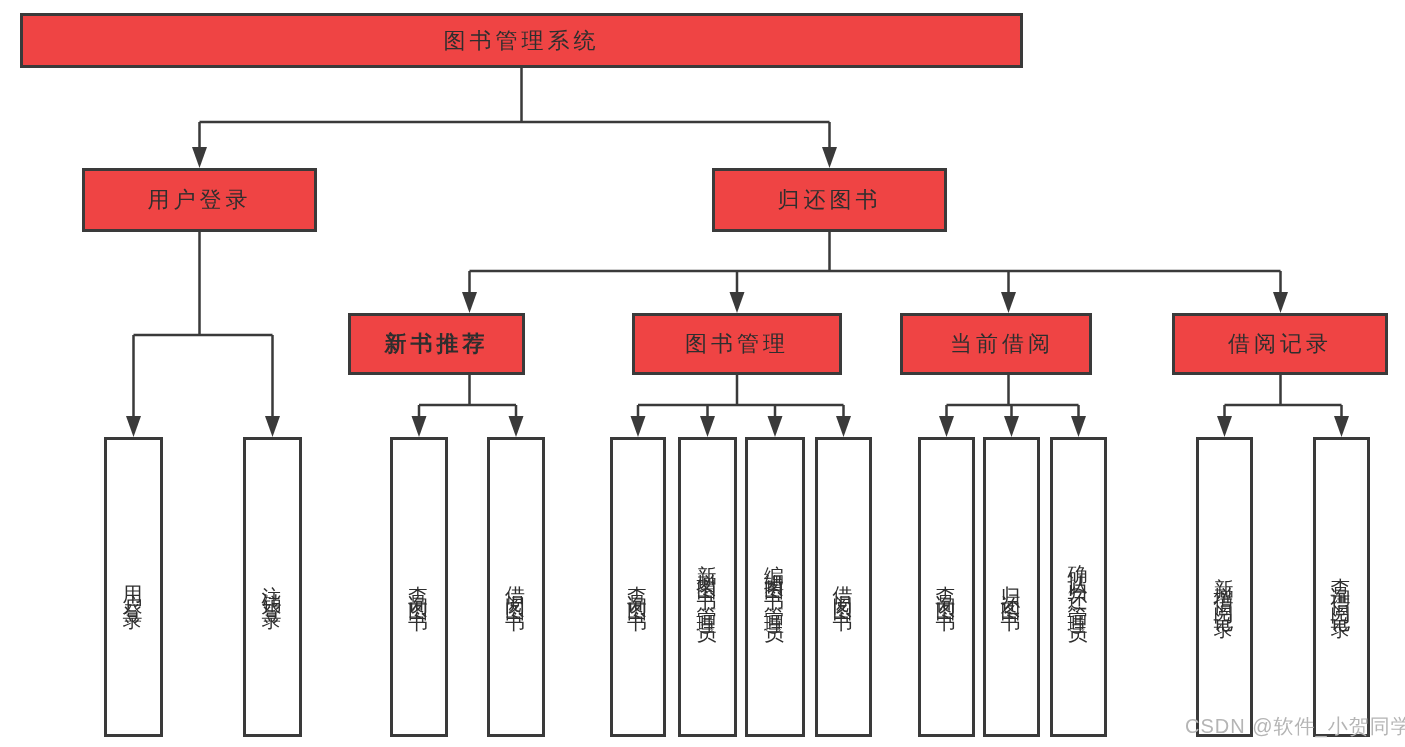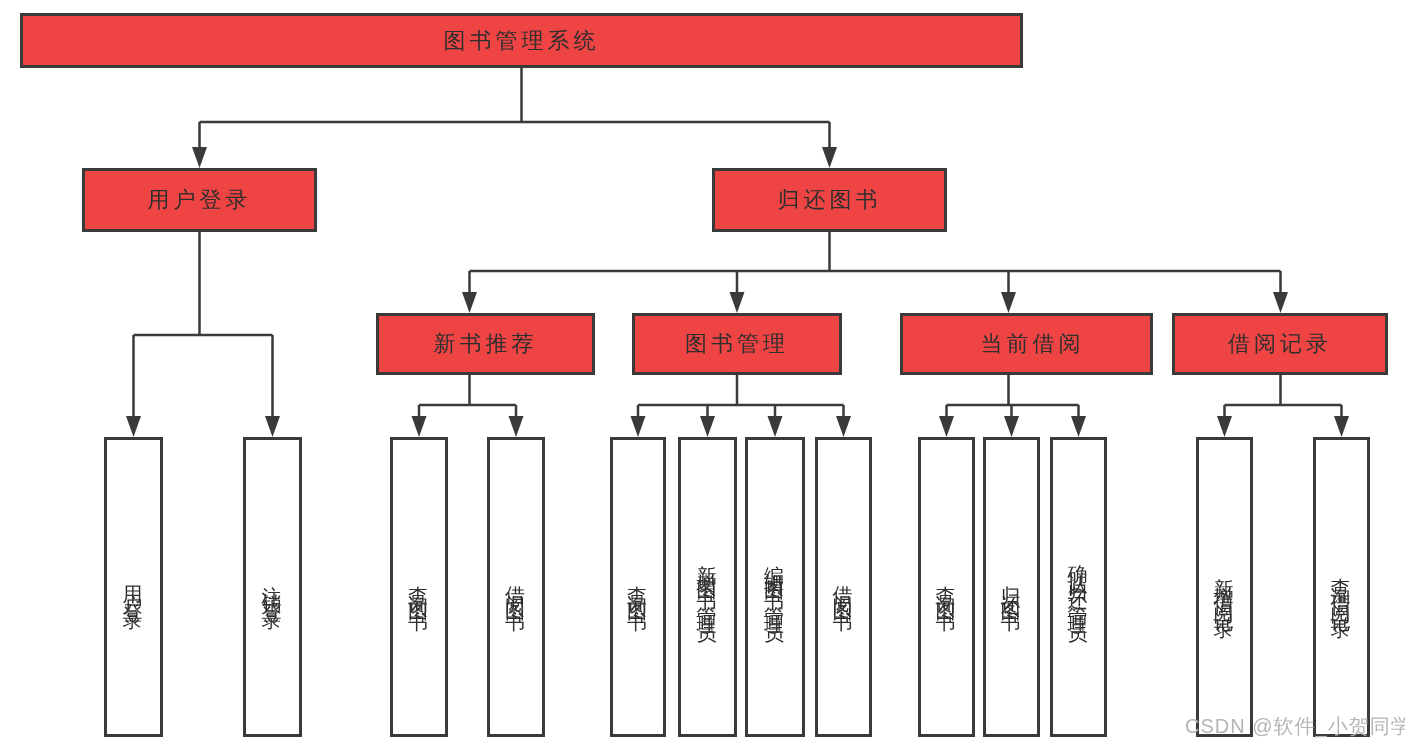--- a/index.html
+++ b/index.html
@@ -100,27 +100,27 @@
     <span>图书管理系统</span>
   </div>
 
   <div class="hbox" style="left:82px;top:168px;width:235px;height:64px;">
     <span>用户登录</span>
   </div>
   <div class="hbox" style="left:712px;top:168px;width:235px;height:64px;">
     <span>归还图书</span>
   </div>
 
-  <div class="hbox" style="left:376px;top:313px;width:219px;height:62px;">
+  <div class="hbox" style="left:348px;top:313px;width:177px;height:62px;font-weight:bold;">
     <span>新书推荐</span>
   </div>
   <div class="hbox" style="left:632px;top:313px;width:210px;height:62px;">
     <span>图书管理</span>
   </div>
-  <div class="hbox" style="left:900px;top:313px;width:253px;height:62px;padding-left:12px;">
+  <div class="hbox" style="left:900px;top:313px;width:192px;height:62px;padding-left:12px;">
     <span>当前借阅</span>
   </div>
   <div class="hbox" style="left:1172px;top:313px;width:216px;height:62px;">
     <span>借阅记录</span>
   </div>
 
   <div class="vbox" style="left:104px;top:437px;width:59px;height:300px;">
     <span class="vtext">用户登录</span>
   </div>
   <div class="vbox" style="left:243px;top:437px;width:59px;height:300px;">

